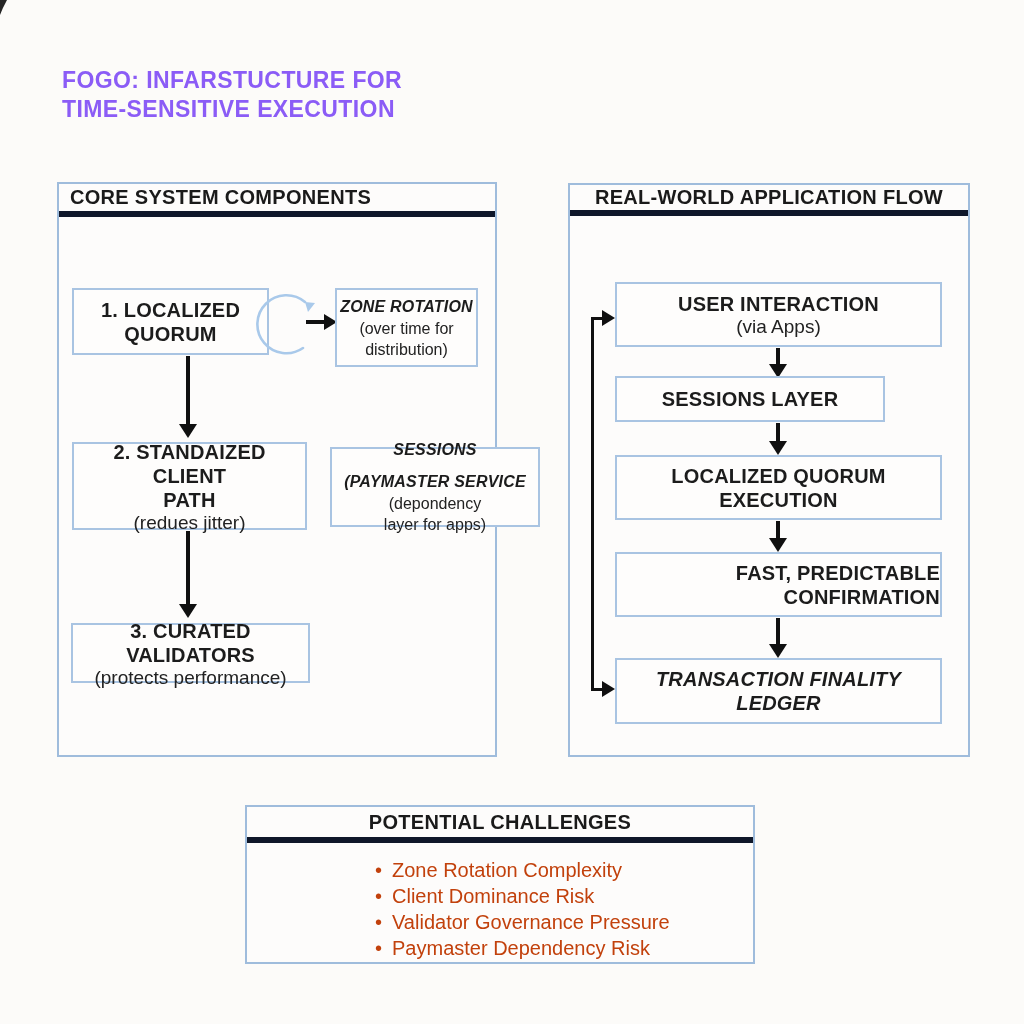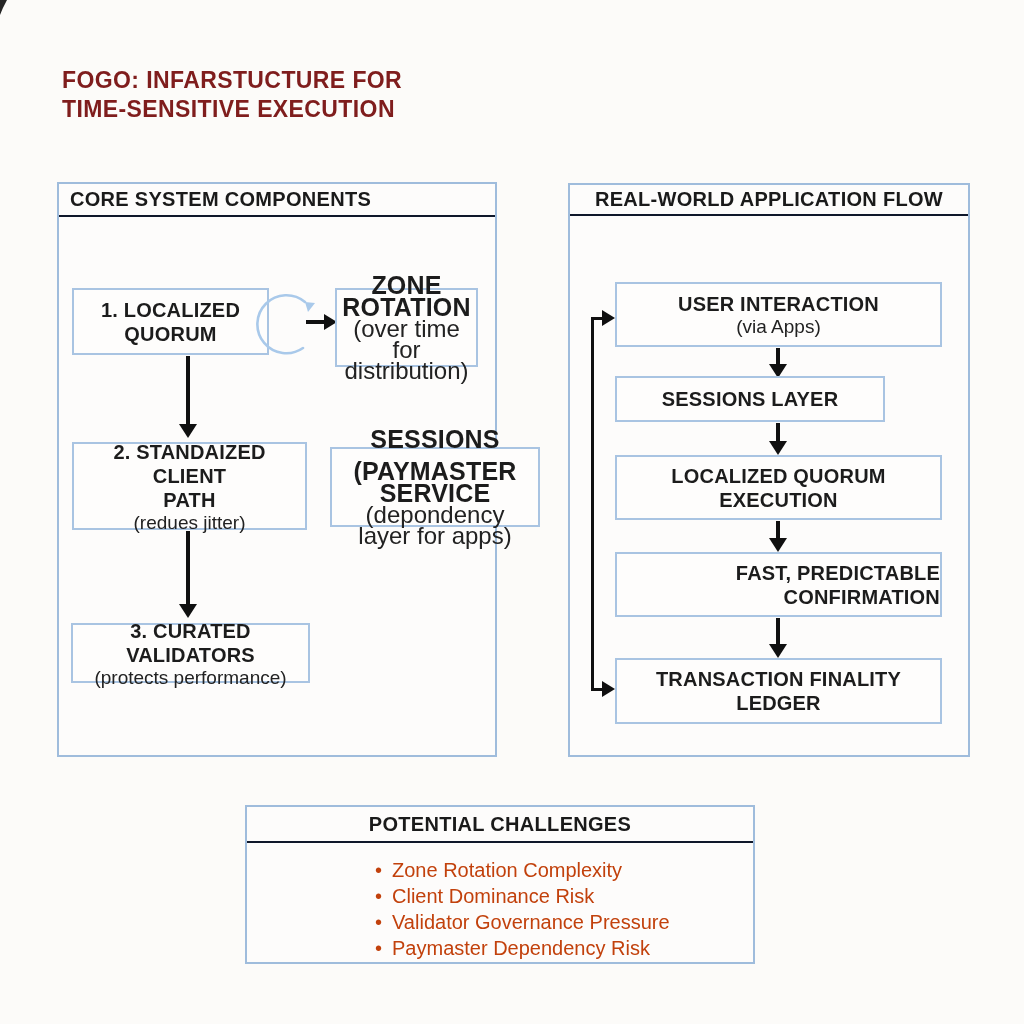--- a/index.html
+++ b/index.html
@@ -8,51 +8,51 @@
     background:#fcfbf9;
     font-family:"Liberation Sans", sans-serif;
     color:#1c1c1c;
     -webkit-font-smoothing:antialiased;
   }
   .abs{position:absolute;}
   
   .main-title{
     left:62px;top:66px;
     font-size:23px;font-weight:700;line-height:29px;letter-spacing:.4px;
-    color:#7f1d1d;
+    color:#8b5cf6;
   }
   
   .corner-mark{
     left:0;top:0;width:7px;height:15px;background:#262626;
     clip-path:polygon(0 0,100% 0,40% 55%,0 100%);
   }
   
   .panel{
     border:2px solid #9fbcdc;background:#fdfcfb;box-sizing:border-box;
   }
   .panel-header{
-    border-bottom:2px solid #0f172a;box-sizing:border-box;
+    border-bottom:6px solid #0f172a;box-sizing:border-box;
     font-size:20px;font-weight:700;letter-spacing:.3px;
     display:flex;align-items:center;color:#1a1a1a;
   }
   .panel-core{left:57px;top:182px;width:440px;height:575px;}
   .panel-core .panel-header{height:33px;padding-left:11px;}
   .panel-flow{left:568px;top:183px;width:402px;height:574px;}
   .panel-flow .panel-header{height:31px;justify-content:center;}
   .panel-challenges{left:245px;top:805px;width:510px;height:159px;}
   .panel-challenges .panel-header{height:36px;justify-content:center;}
   
   .node{
     border:2px solid #a9c4e2;background:#fefdfc;box-sizing:border-box;
     display:flex;flex-direction:column;align-items:center;justify-content:center;
     text-align:center;
   }
   .node .b{font-weight:700;font-size:20px;line-height:24px;letter-spacing:.2px;}
-  .node .b2{font-weight:700;font-size:25px;line-height:22px;letter-spacing:.2px;}
-  .node .r{font-weight:400;font-size:24px;line-height:21px;color:#222;}
+  .node .b2{font-weight:700;font-size:16px;line-height:22px;letter-spacing:.2px;font-style:italic;}
+  .node .r{font-weight:400;font-size:16px;line-height:21px;color:#222;}
   
   .vline{background:#101010;width:4px;}
   .hline{background:#101010;height:4px;}
   .head-down{width:0;height:0;border-left:9px solid transparent;border-right:9px solid transparent;border-top:14px solid #101010;}
   .head-right{width:0;height:0;border-top:8px solid transparent;border-bottom:8px solid transparent;border-left:13px solid #101010;}
   .fb-vline{background:#101010;width:3px;}
   .fb-hline{background:#101010;height:3px;}
   
   .sessions-divider{width:180px;height:2px;background:#9db9d9;margin:4px 0 6px 0;}
   
@@ -146,21 +146,21 @@
 <div class="abs head-down" style="left:769px;top:538px;"></div>
 
 <div class="abs node" style="left:615px;top:552px;width:327px;height:65px;align-items:flex-end;">
   <div class="b">FAST, PREDICTABLE</div>
   <div class="b">CONFIRMATION</div>
 </div>
 
 <div class="abs vline" style="left:776px;top:618px;height:26px;"></div>
 <div class="abs head-down" style="left:769px;top:644px;"></div>
 
-<div class="abs node" style="left:615px;top:658px;width:327px;height:66px;">
+<div class="abs node" style="left:615px;top:658px;width:327px;height:66px;font-style:italic;">
   <div class="b">TRANSACTION FINALITY</div>
   <div class="b">LEDGER</div>
 </div>
 
 <div class="abs fb-vline" style="left:591px;top:317px;height:374px;"></div>
 <div class="abs fb-hline" style="left:591px;top:317px;width:12px;"></div>
 <div class="abs head-right" style="left:602px;top:310px;"></div>
 <div class="abs fb-hline" style="left:591px;top:688px;width:12px;"></div>
 <div class="abs head-right" style="left:602px;top:681px;"></div>
 

